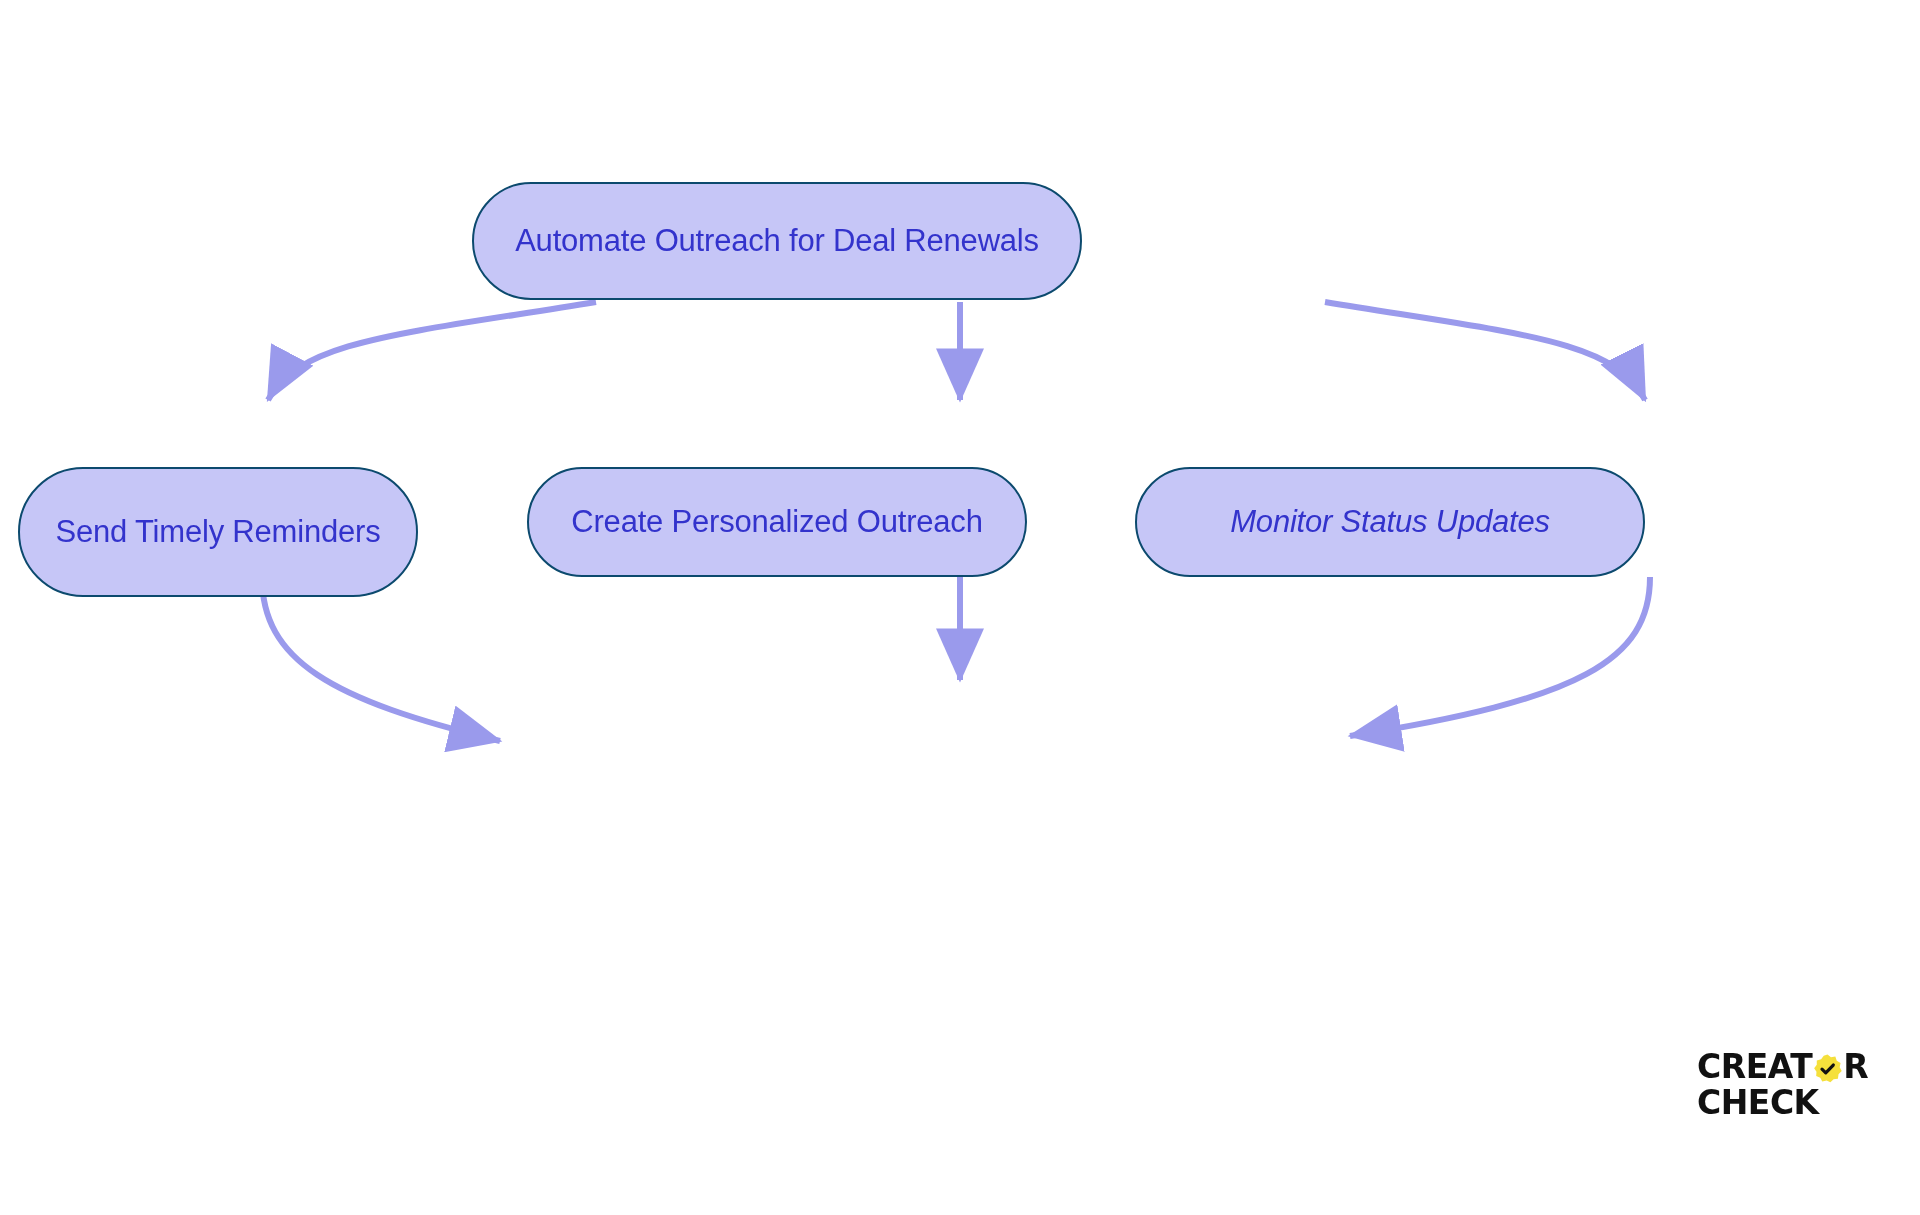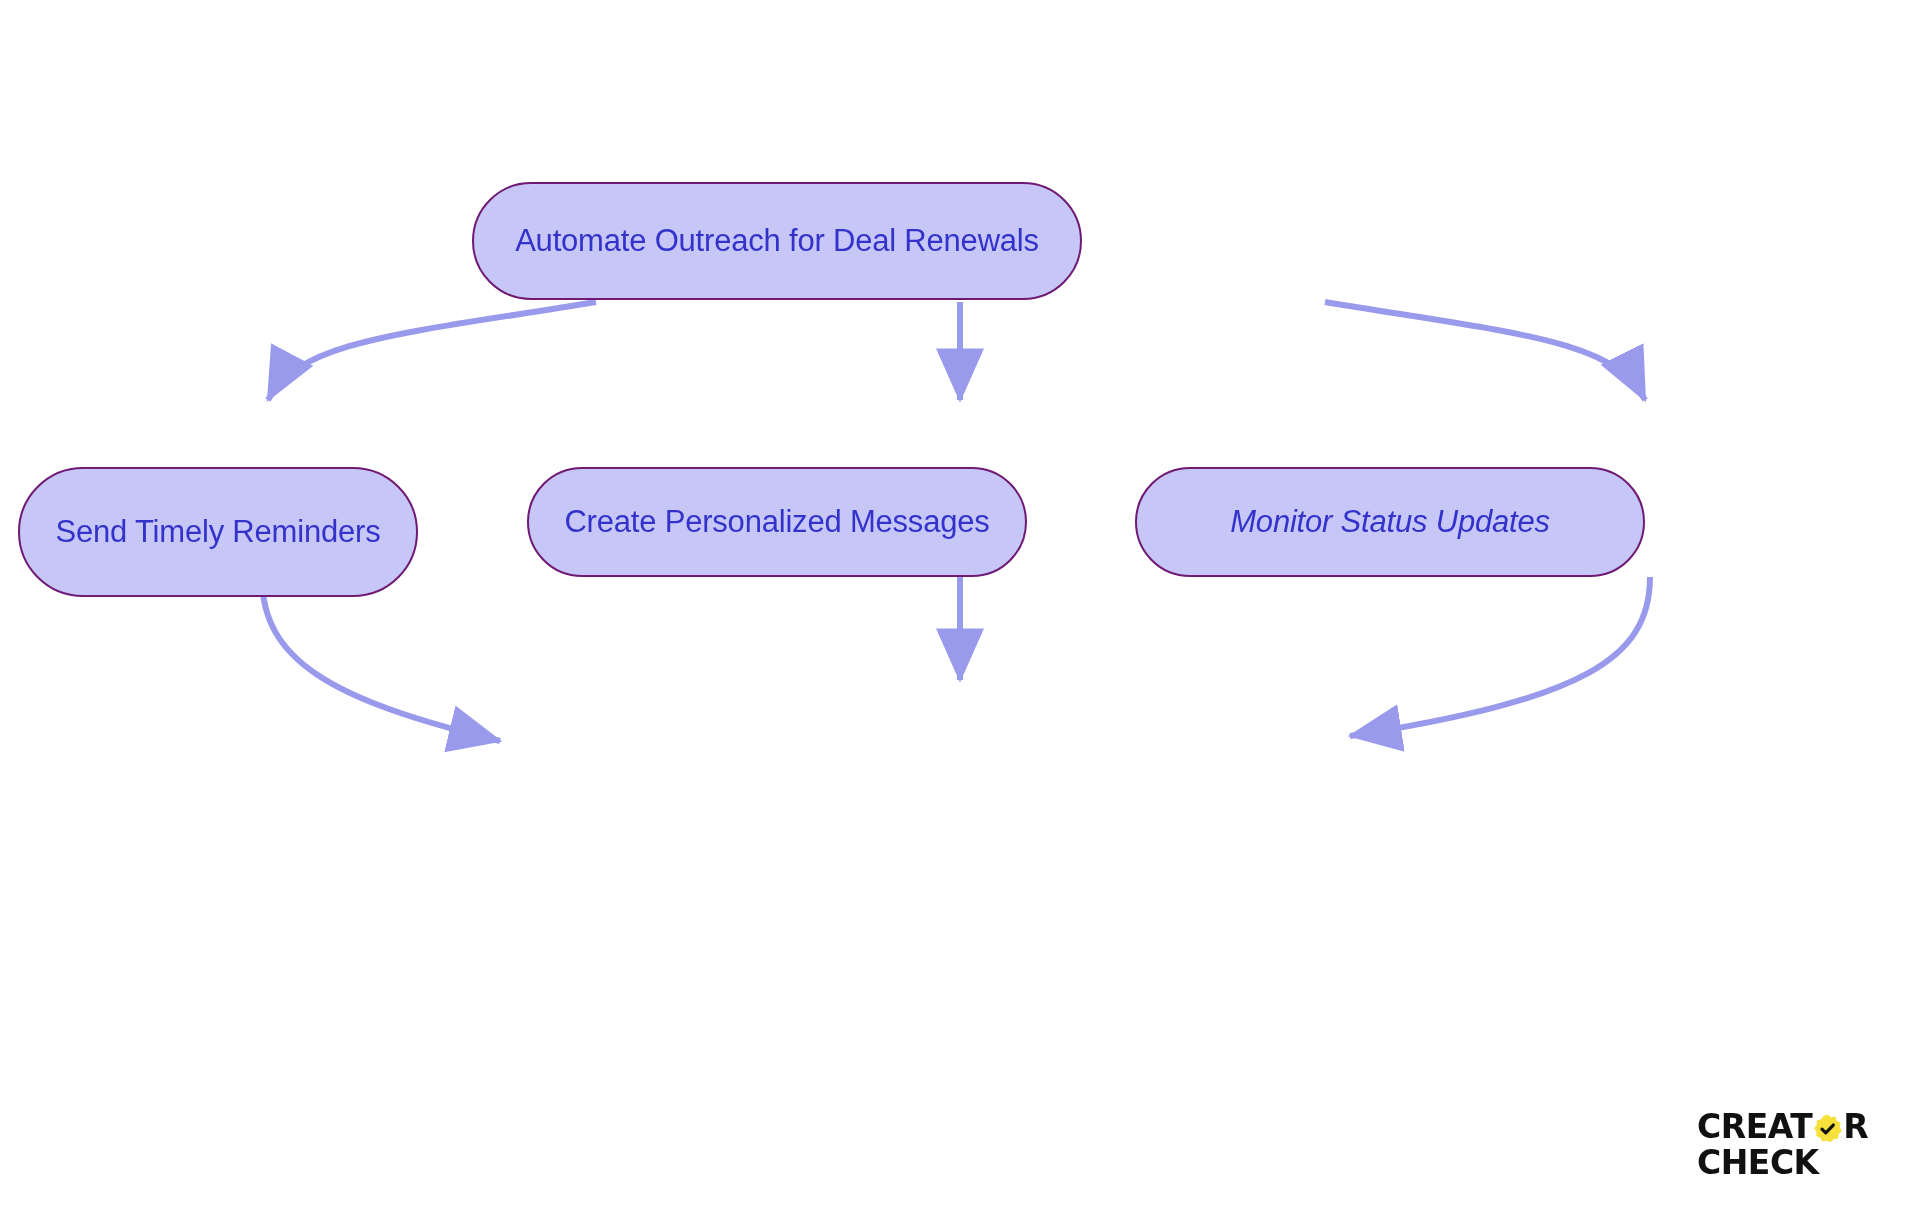--- a/index.html
+++ b/index.html
@@ -25,21 +25,21 @@
     left: 0;
     top: 0;
     width: 1920px;
     height: 1215px;
     pointer-events: none;
   }
   .node {
     position: absolute;
     box-sizing: border-box;
     background: #c6c6f7;
-    border: 2px solid #701a75;
+    border: 2px solid #0c4a6e;
     border-radius: 999px;
     display: flex;
     align-items: center;
     justify-content: center;
     text-align: center;
   }
   .node-label {
     color: #3333cc;
     font-family: "Liberation Sans", sans-serif;
     font-weight: 400;
@@ -51,21 +51,21 @@
   #node-top      { left: 472px;  top: 182px; width: 610px; height: 118px; }
   #node-left     { left: 18px;   top: 467px; width: 400px; height: 130px; }
   #node-middle   { left: 527px;  top: 467px; width: 500px; height: 110px; }
   #node-right    { left: 1135px; top: 467px; width: 510px; height: 110px; font-style: italic; }
   #node-bottom   { left: 432px;  top: 743px; width: 688px; height: 118px; }
 
   
   #logo {
     position: absolute;
     left: 1697px;
-    top: 1104px;
+    top: 1044px;
     width: 180px;
     height: 82px;
     display: flex;
     flex-direction: column;
     align-items: flex-start;
     justify-content: center;
   }
   .logo-line {
     display: flex;
     align-items: center;
@@ -112,21 +112,21 @@
 
   <div class="node" id="node-top">
     <span class="node-label">Automate Outreach for Deal Renewals</span>
   </div>
 
   <div class="node" id="node-left">
     <span class="node-label">Send Timely Reminders</span>
   </div>
 
   <div class="node" id="node-middle">
-    <span class="node-label">Create Personalized Messages</span>
+    <span class="node-label">Create Personalized Outreach</span>
   </div>
 
   <div class="node" id="node-right">
     <span class="node-label">Monitor Status Updates</span>
   </div>
 
 
   <div id="logo">
     <div class="logo-line">
       <span>CREAT</span>

